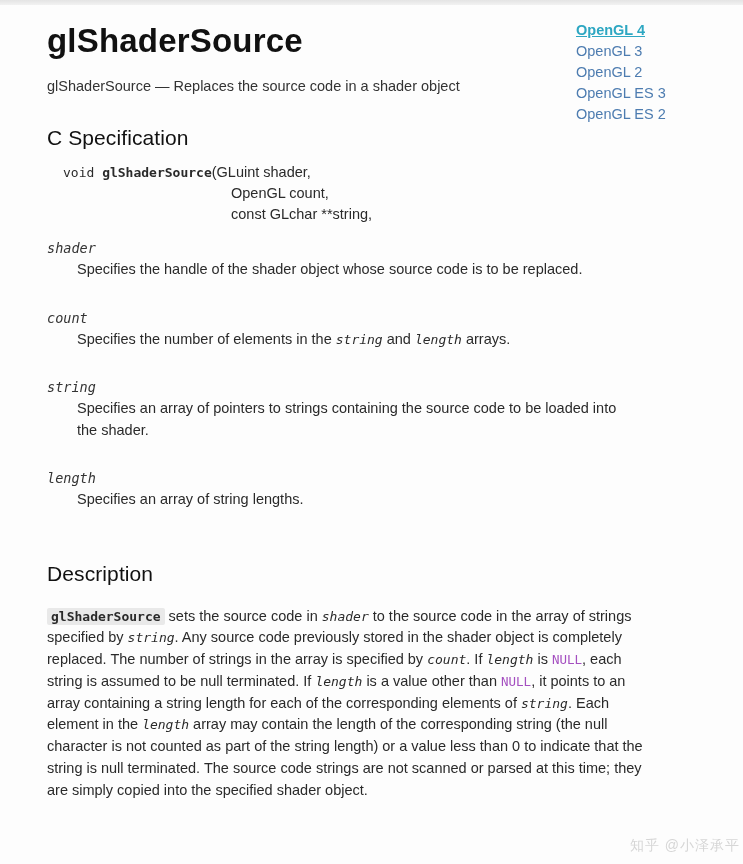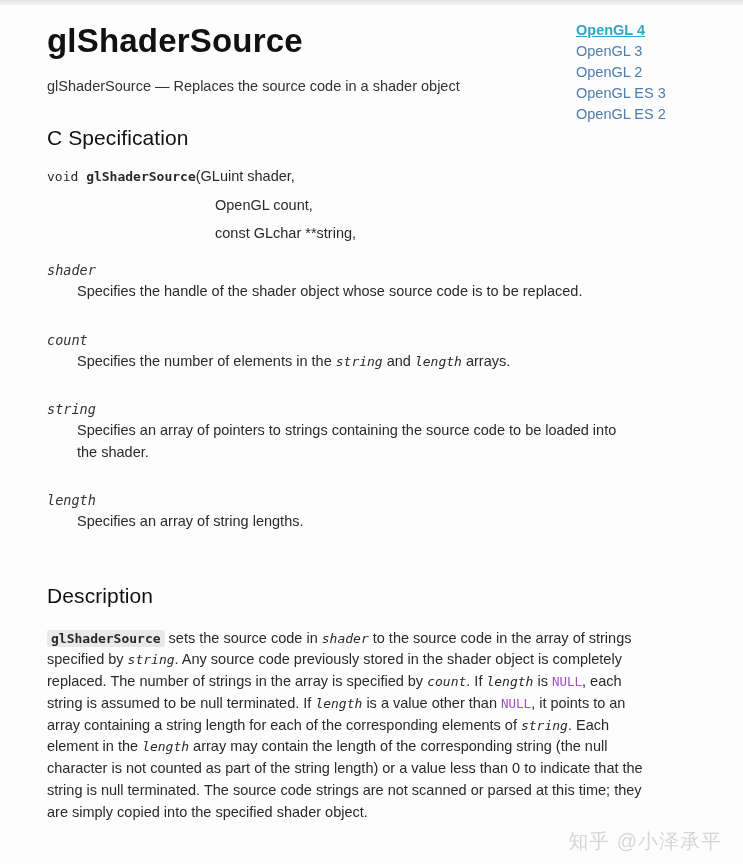--- a/index.html
+++ b/index.html
@@ -45,21 +45,21 @@
     margin-top: 32px;
     font-size: 21px;
     font-weight: 400;
     color: var(--heading);
     letter-spacing: 0.1px;
   }
   .codeblock {
     margin-top: 12px;
     font-size: 14.5px;
   }
-  .codeline { line-height: 28px; white-space: pre; }
+  .codeline { line-height: 21px; white-space: pre; margin-left: 16px; }
   .codeline.cont { padding-left: 168px; }
   .mono {
     font-family: "DejaVu Sans Mono", monospace;
     font-size: 13px;
   }
   .mono.bold { font-weight: bold; }
   .params-list { margin-top: 13px; }
   .param-block { margin-bottom: 27px; }
   .param-name {
     font-family: "DejaVu Sans Mono", monospace;
@@ -113,23 +113,23 @@
     text-decoration: none;
     cursor: pointer;
   }
   .versions a.active {
     color: var(--active-version);
     font-weight: 700;
     text-decoration: underline;
   }
   .watermark {
     position: absolute;
-    right: 21px;
+    right: 3px;
     bottom: 9px;
-    font-size: 20px;
+    font-size: 14px;
     color: var(--watermark);
     letter-spacing: 1px;
     pointer-events: none;
   }
 </style>
 </head>
 <body>
 
 <div class="topbar"></div>
 

